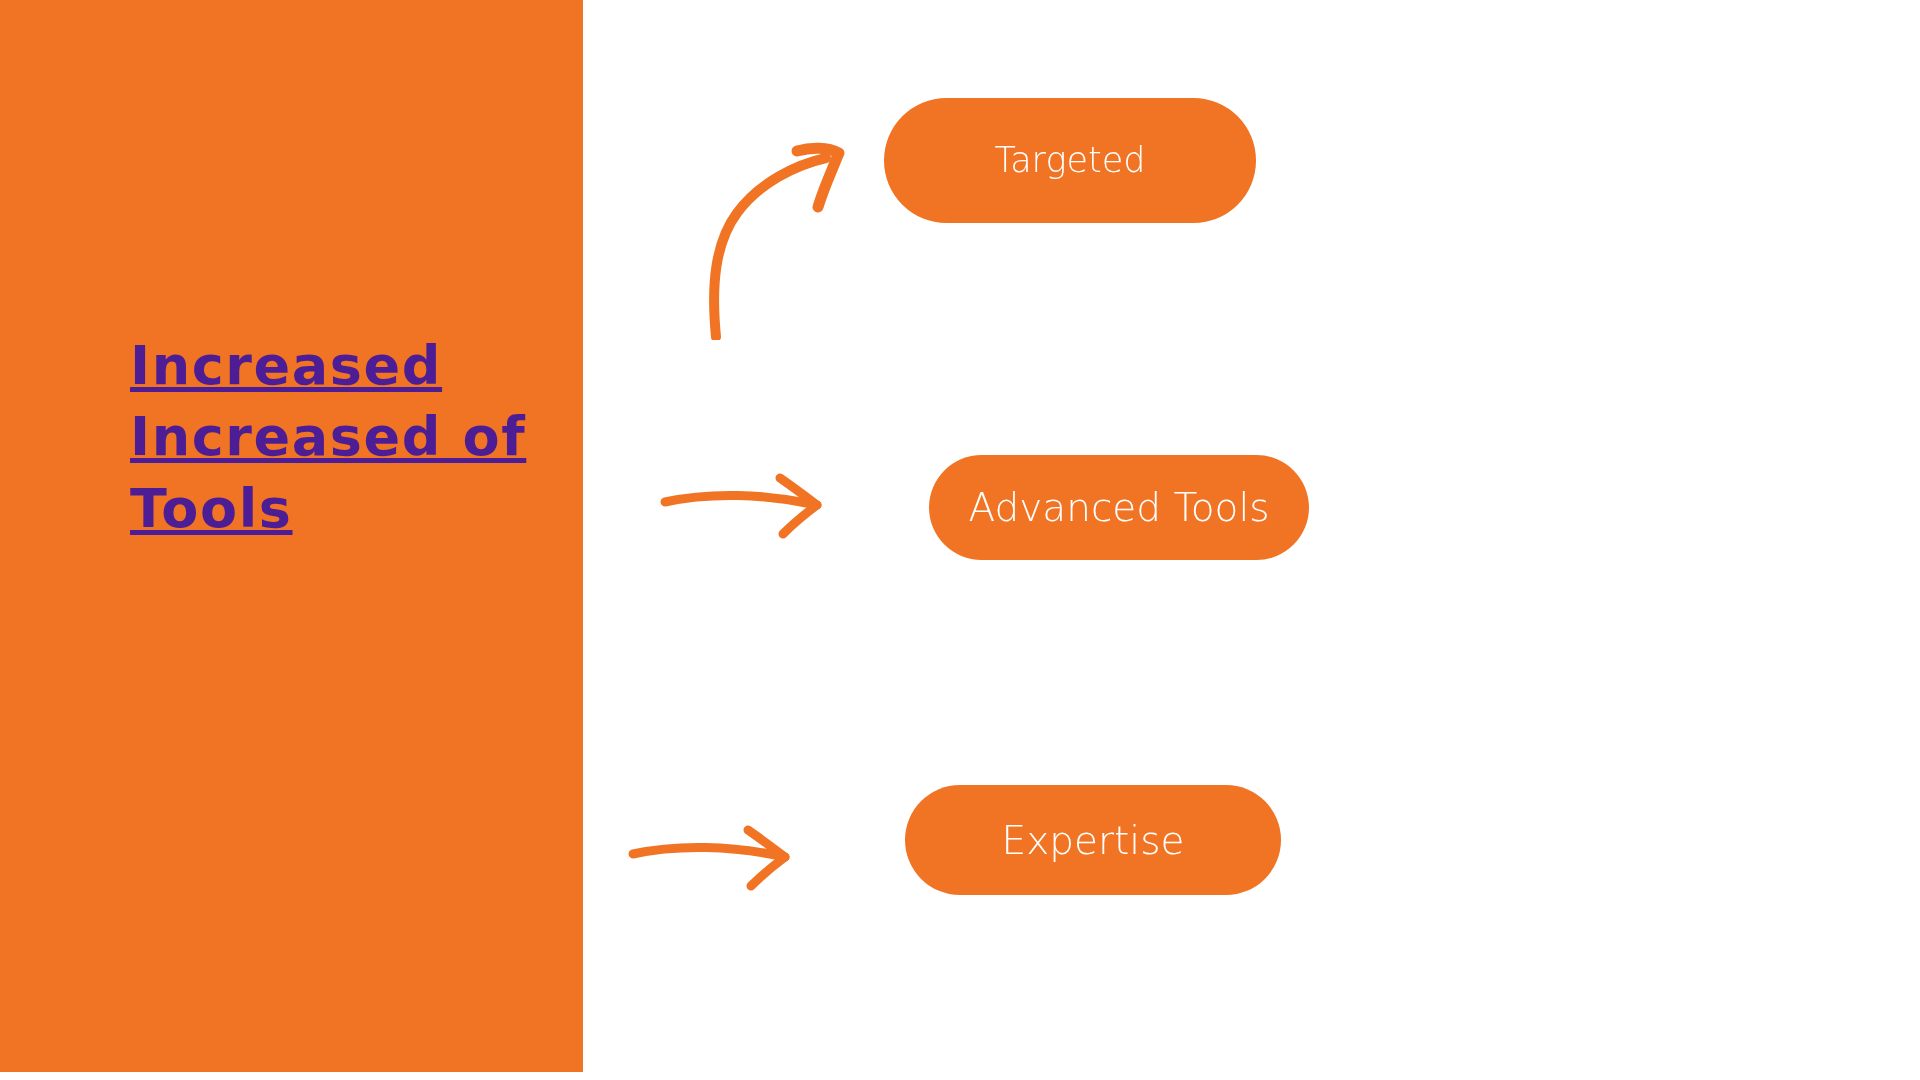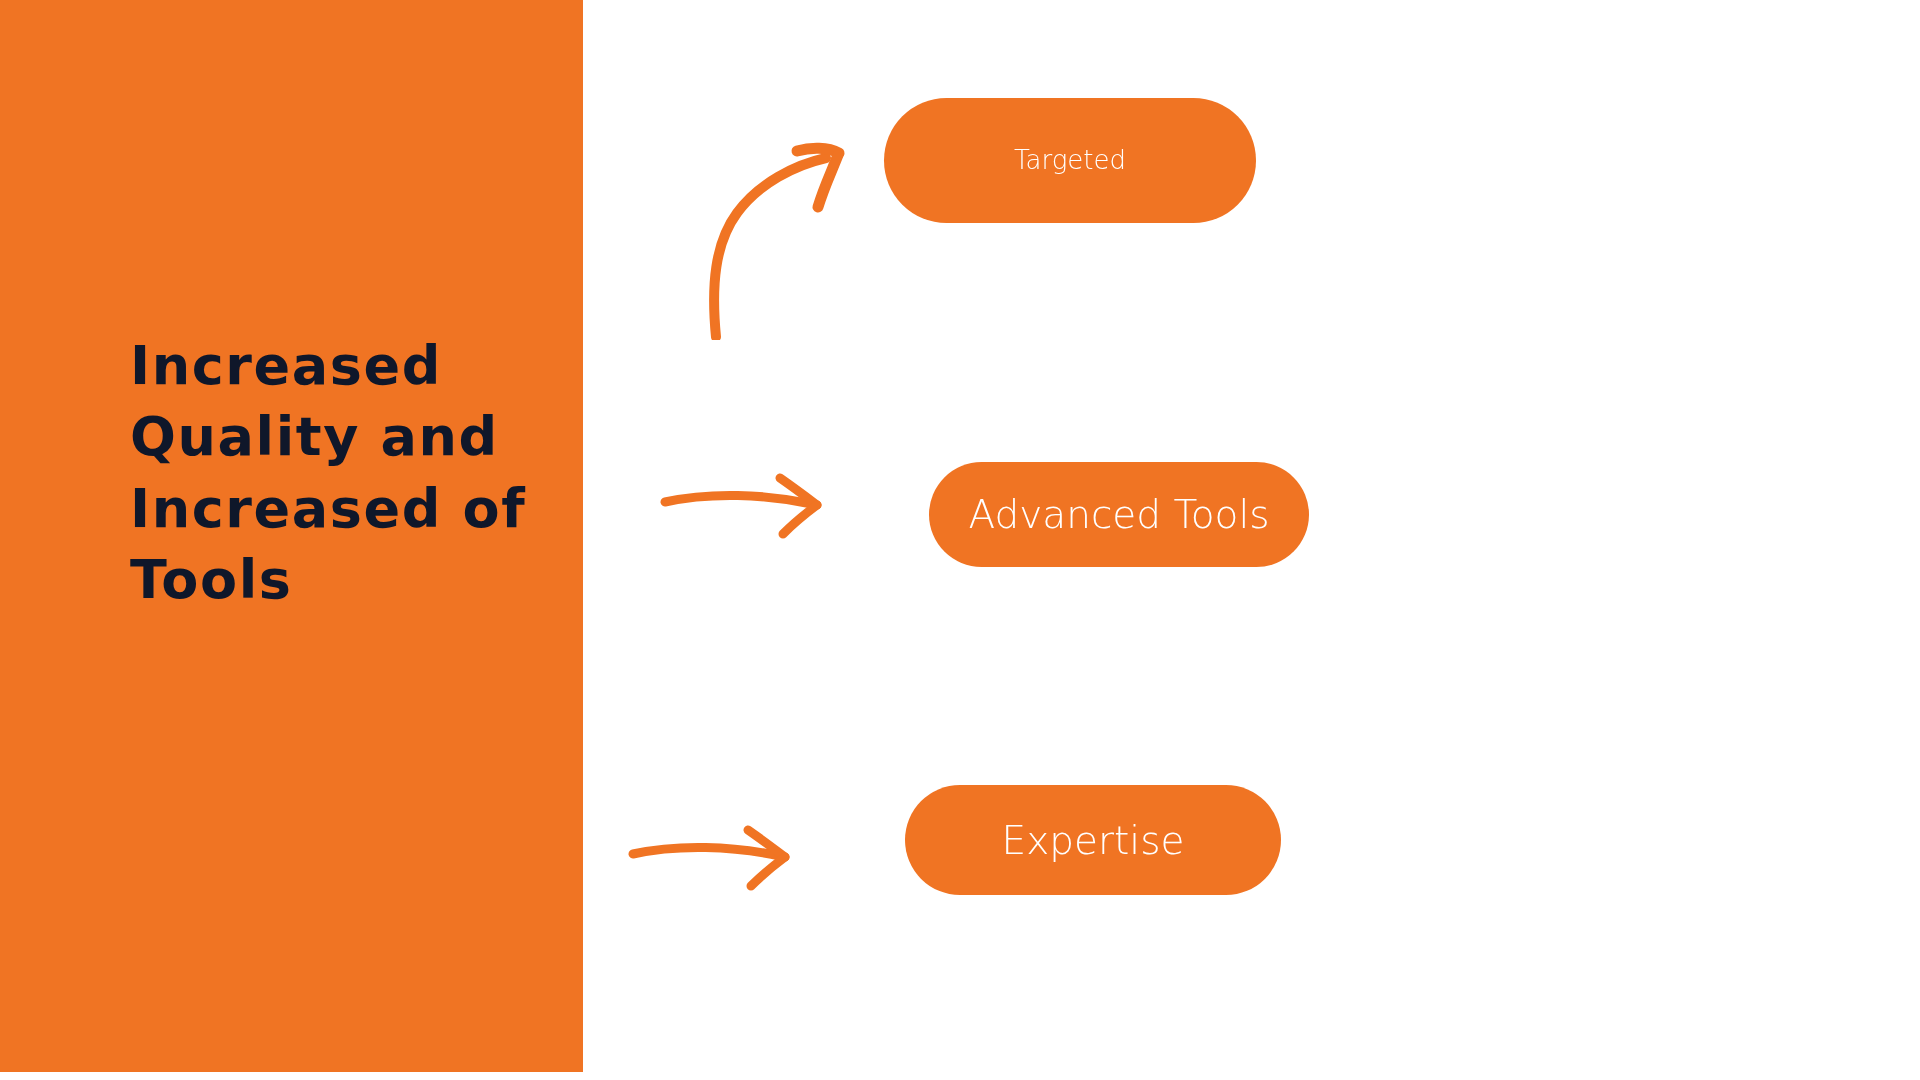--- a/index.html
+++ b/index.html
@@ -28,26 +28,27 @@
     width: 583px;
     height: 1072px;
     background: #F07423;
   }
 
   .panel-title {
     position: absolute;
     left: 130px;
     top: 330px;
     width: 430px;
-    color: #0f172a;
+    color: #4c1d95;
     font-family: "DejaVu Sans", "Liberation Sans", sans-serif;
     font-size: 54px;
     font-weight: 700;
     line-height: 1.32;
     letter-spacing: 1.6px;
+    text-decoration: underline;
   }
 
   
   .right-canvas {
     position: absolute;
     left: 583px;
     top: 0;
     width: 1337px;
     height: 1080px;
     background: #ffffff;
@@ -66,33 +67,32 @@
     font-family: "DejaVu Sans", "Liberation Sans", sans-serif;
     font-weight: 300;
     box-sizing: border-box;
   }
 
   .pill-1 {
     left: 884px;
     top: 98px;
     width: 372px;
     height: 125px;
-    font-size: 26px;
+    font-size: 35px;
     line-height: 1.28;
     padding: 0 24px;
   }
 
   .pill-2 {
     left: 929px;
     top: 455px;
     width: 380px;
     height: 105px;
     font-size: 39px;
     padding: 0 30px;
-    margin-top: 7px;
   }
 
   .pill-3 {
     left: 905px;
     top: 785px;
     width: 376px;
     height: 110px;
     font-size: 39px;
     padding: 12px 30px;
   }
@@ -125,21 +125,20 @@
   }
 </style>
 </head>
 <body>
 
 <div id="slide">
 
   <div class="left-panel">
     <div class="panel-title">
       <div>Increased</div>
-      <div>Quality and</div>
       <div>Increased of</div>
       <div>Tools</div>
     </div>
   </div>
 
   <div class="right-canvas"></div>
 
   <svg class="arrow arrow-curved" viewBox="0 0 180 215">
 
     <path d="M 31 212

